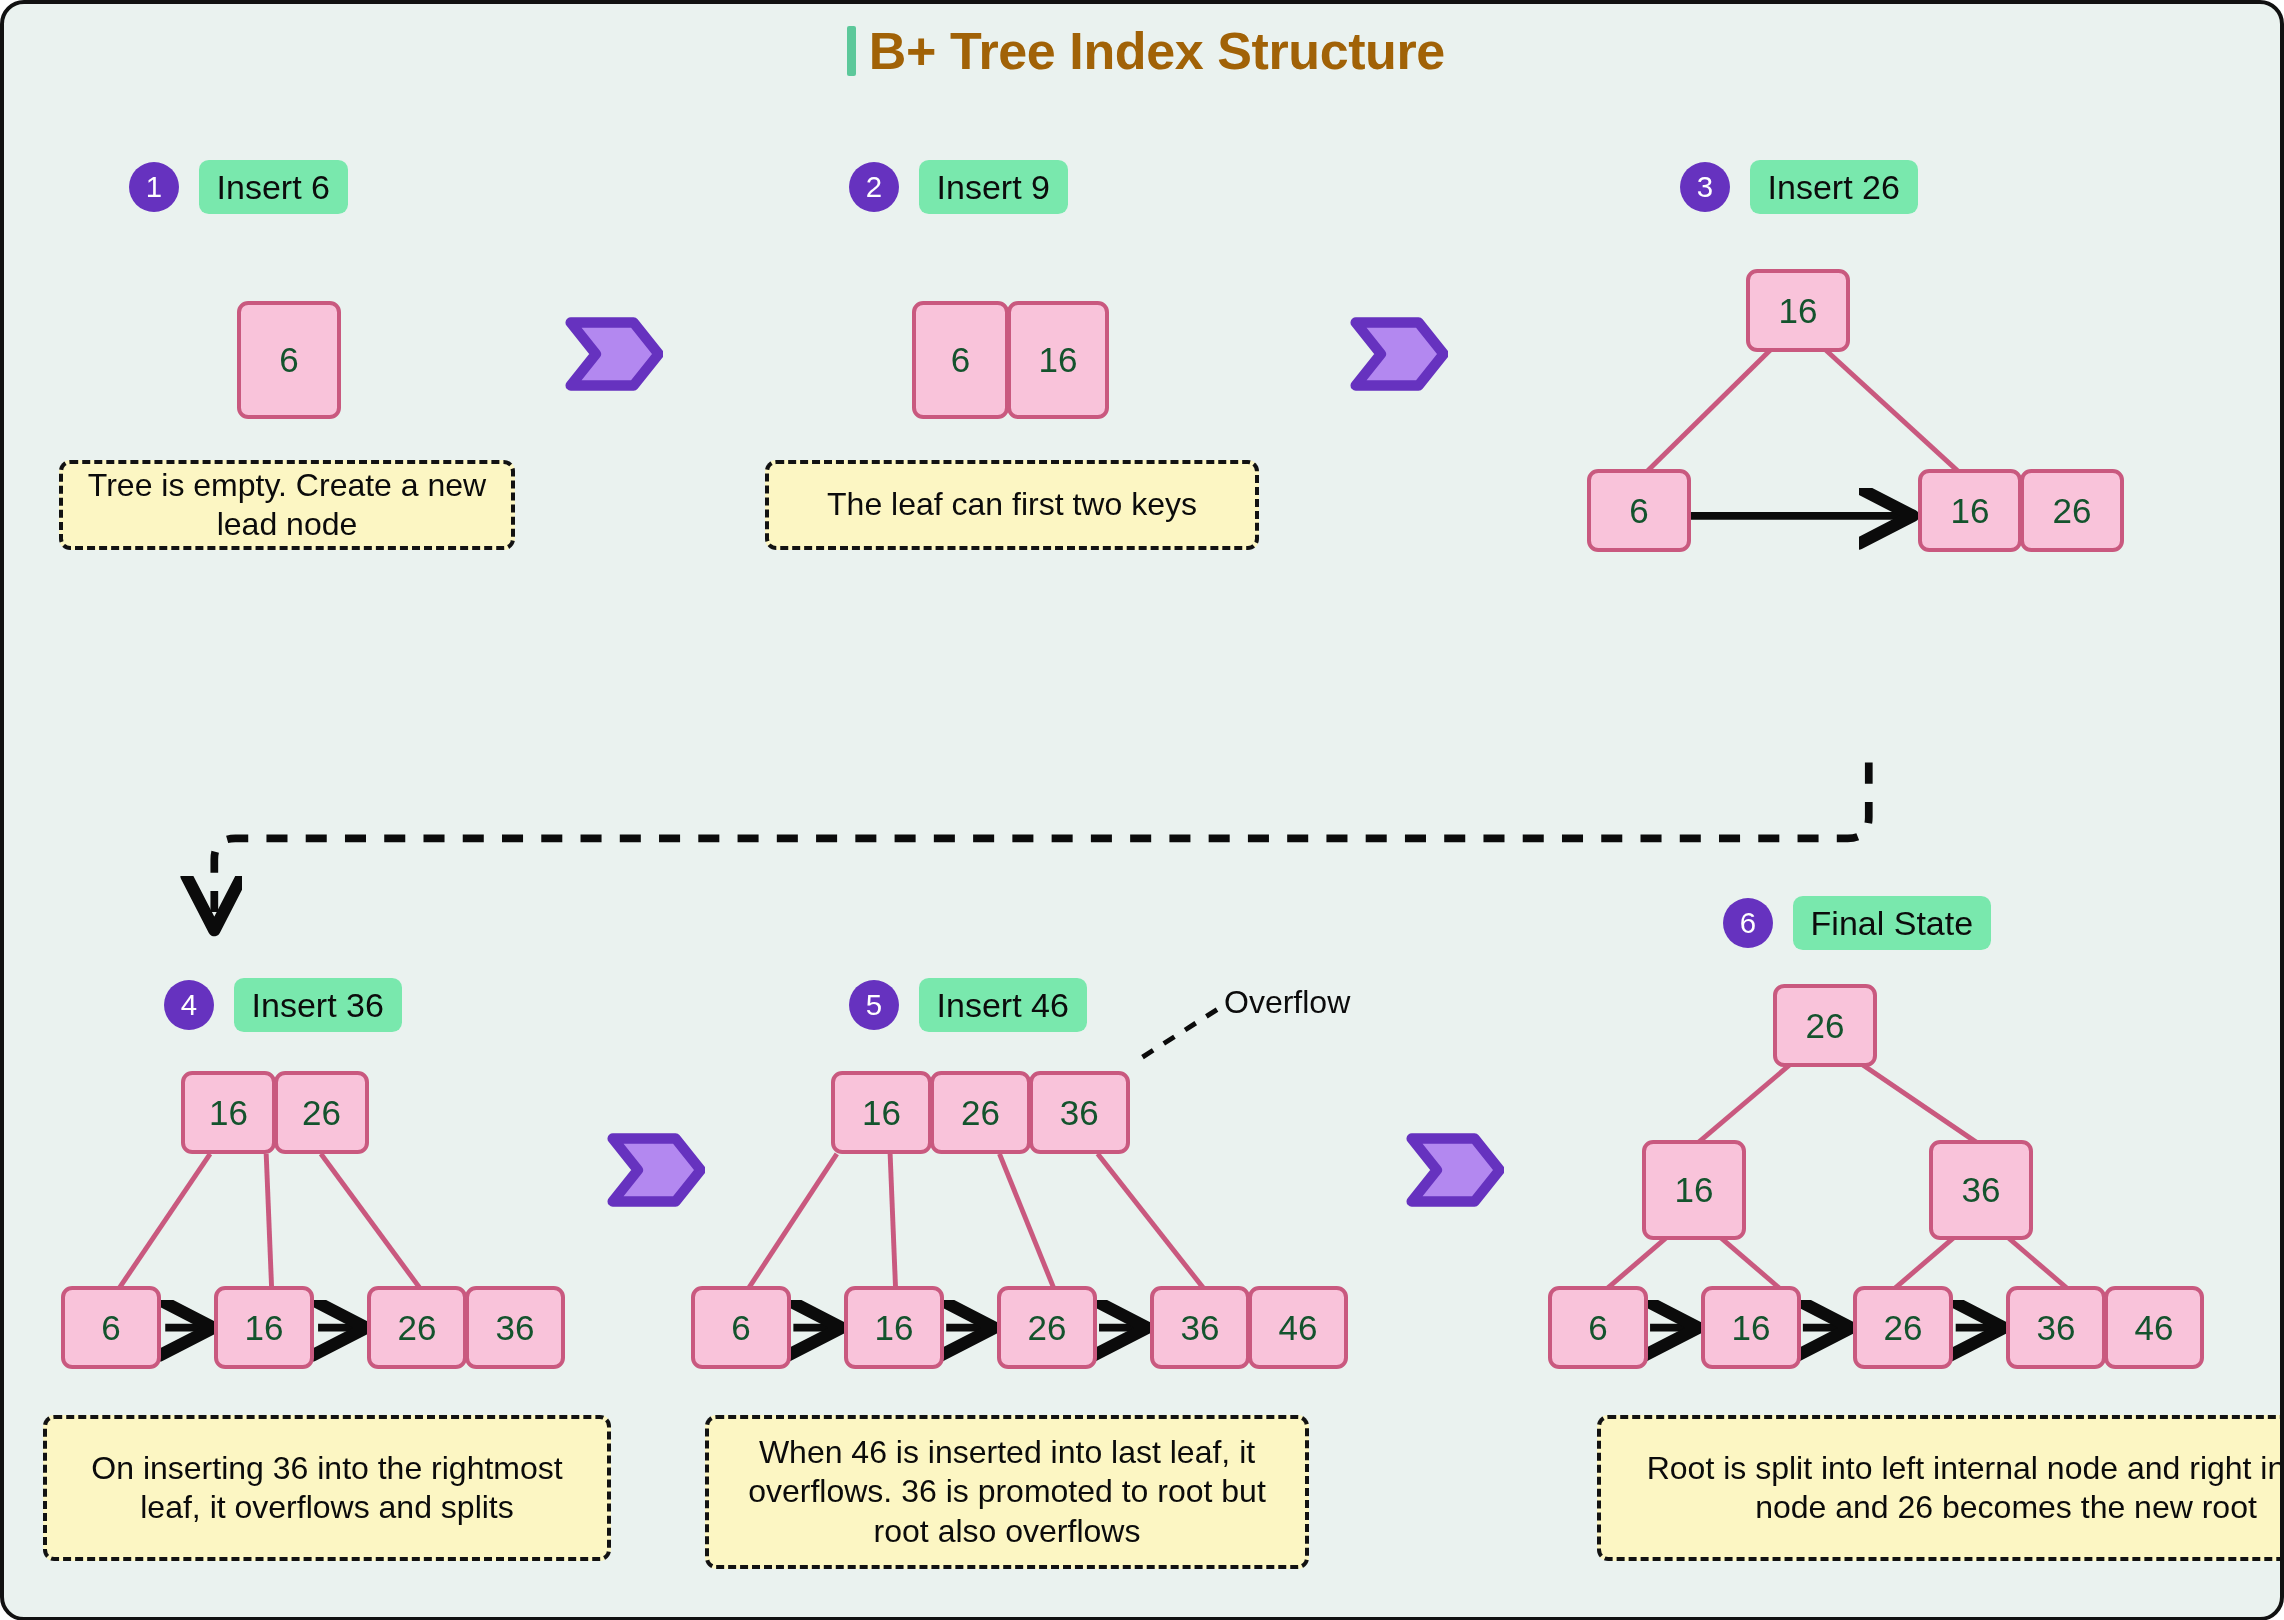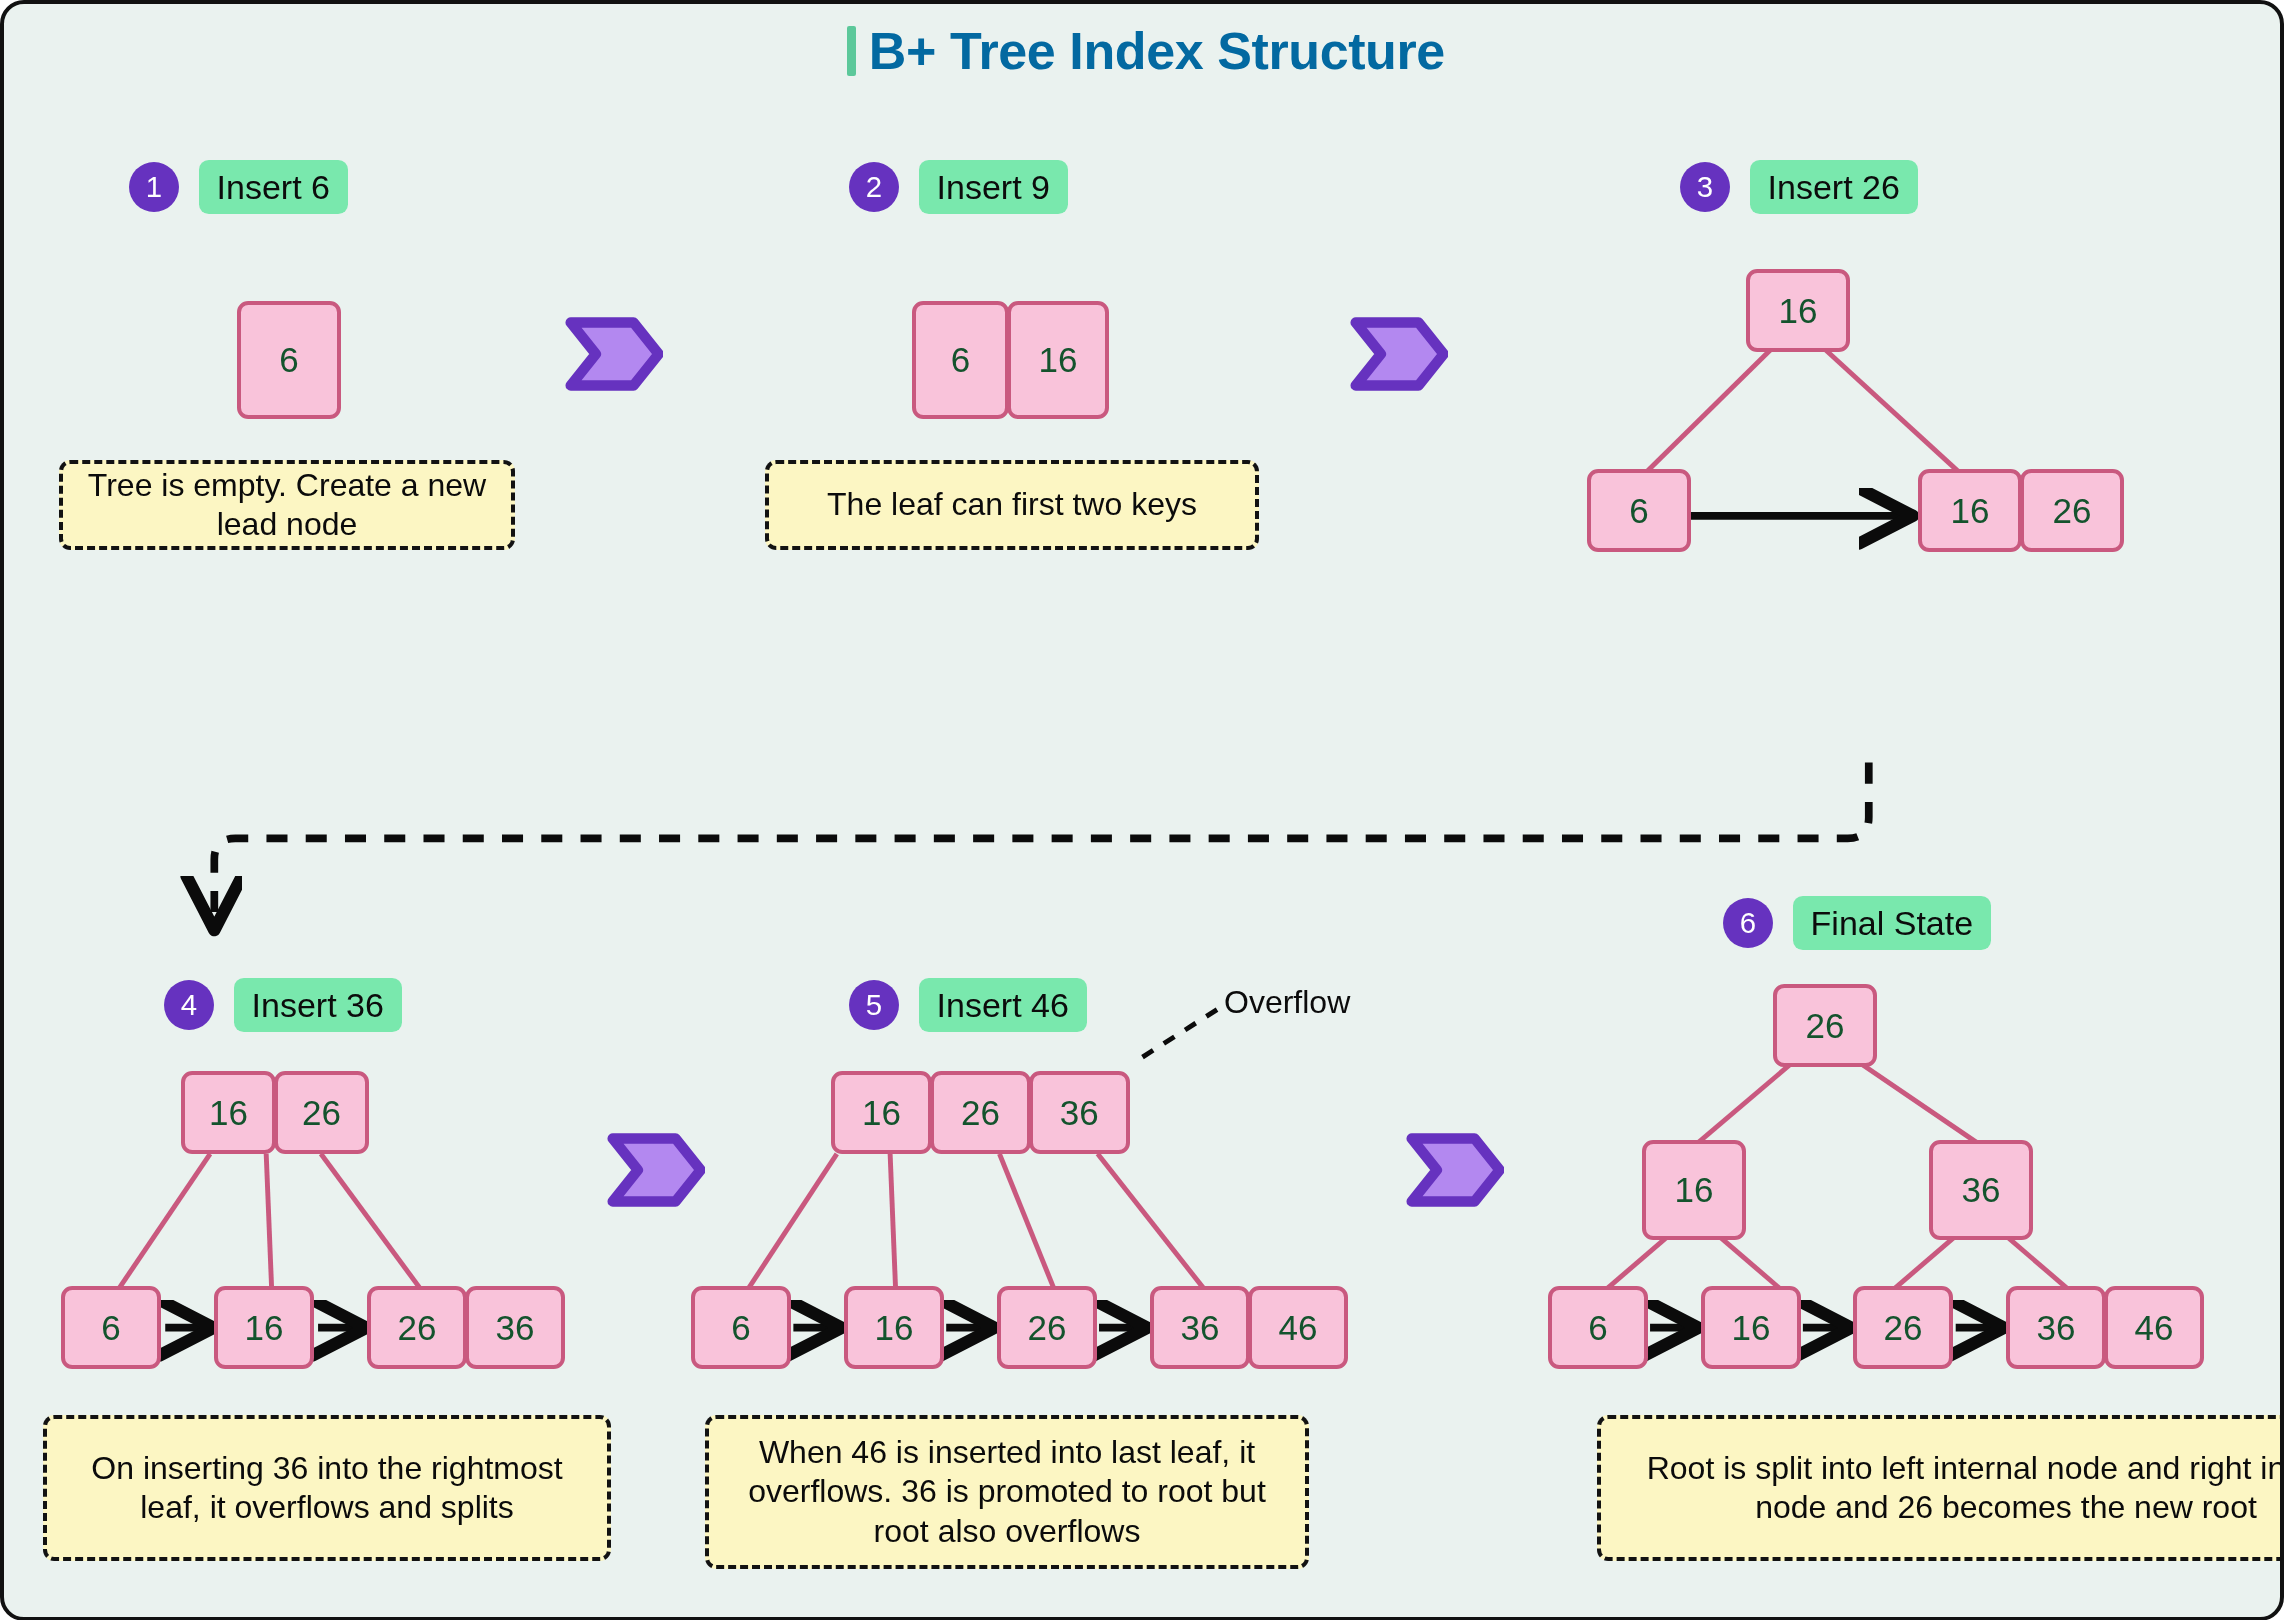--- a/index.html
+++ b/index.html
@@ -11,21 +11,21 @@
     border:4.9px solid #111111;
     border-radius:24px;
     box-sizing:border-box;
     overflow:hidden;
   }
   #edges{position:absolute;left:0;top:0;width:2284px;height:1621px;pointer-events:none;}
 
   
   .title-wrap{position:absolute;left:0;top:21px;width:2284px;display:flex;justify-content:center;align-items:center;gap:12.6px;}
   .title-bar{width:9px;height:50px;background:#5cc89a;border-radius:2.1px;}
-  .title-text{font-size:52px;font-weight:700;color:#0369a1;letter-spacing:-0.4px;line-height:1;}
+  .title-text{font-size:52px;font-weight:700;color:#a16207;letter-spacing:-0.4px;line-height:1;}
 
   
   .step-head{position:absolute;display:flex;align-items:center;gap:19.6px;}
   .step-num{
     width:50px;height:50px;border-radius:50%;
     background:#6632bf;color:#ffffff;
     display:flex;align-items:center;justify-content:center;
     font-size:29.4px;font-weight:500;
   }
   .step-badge{

